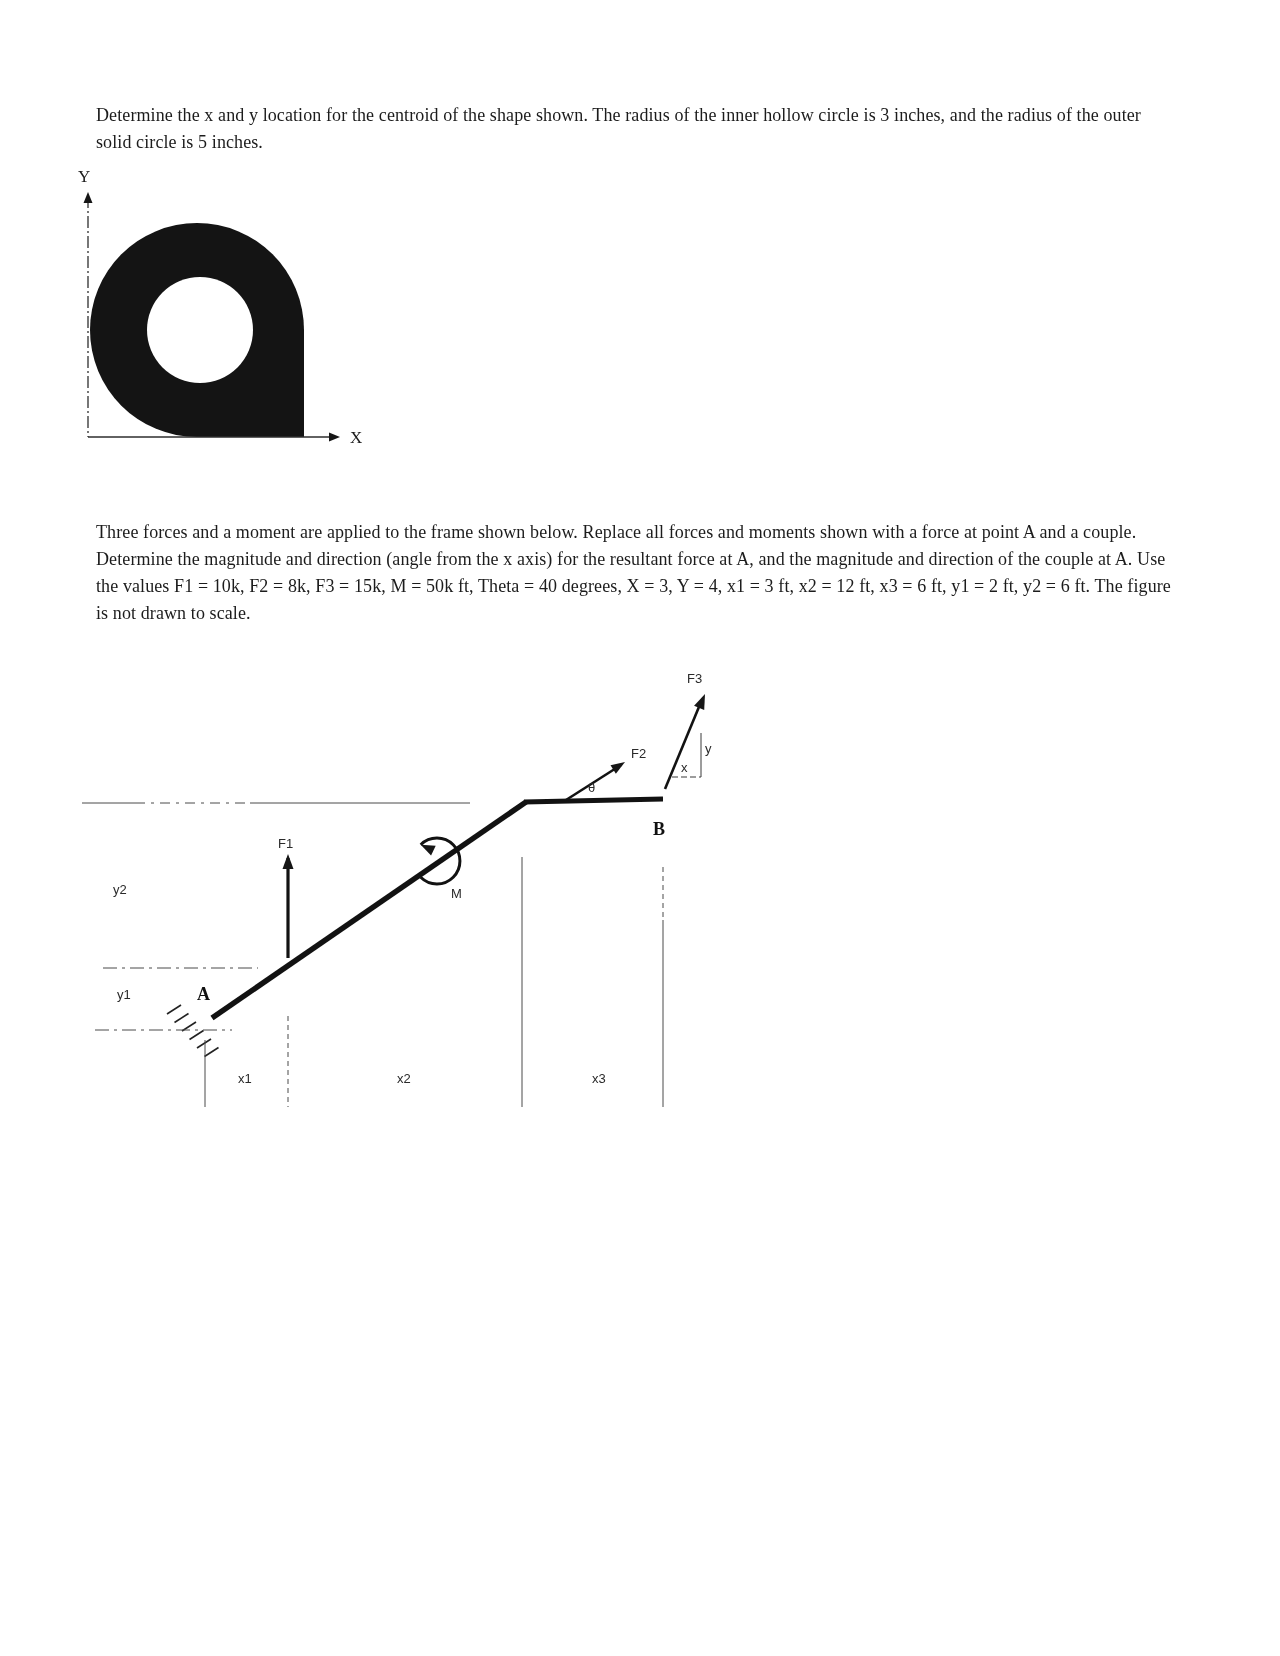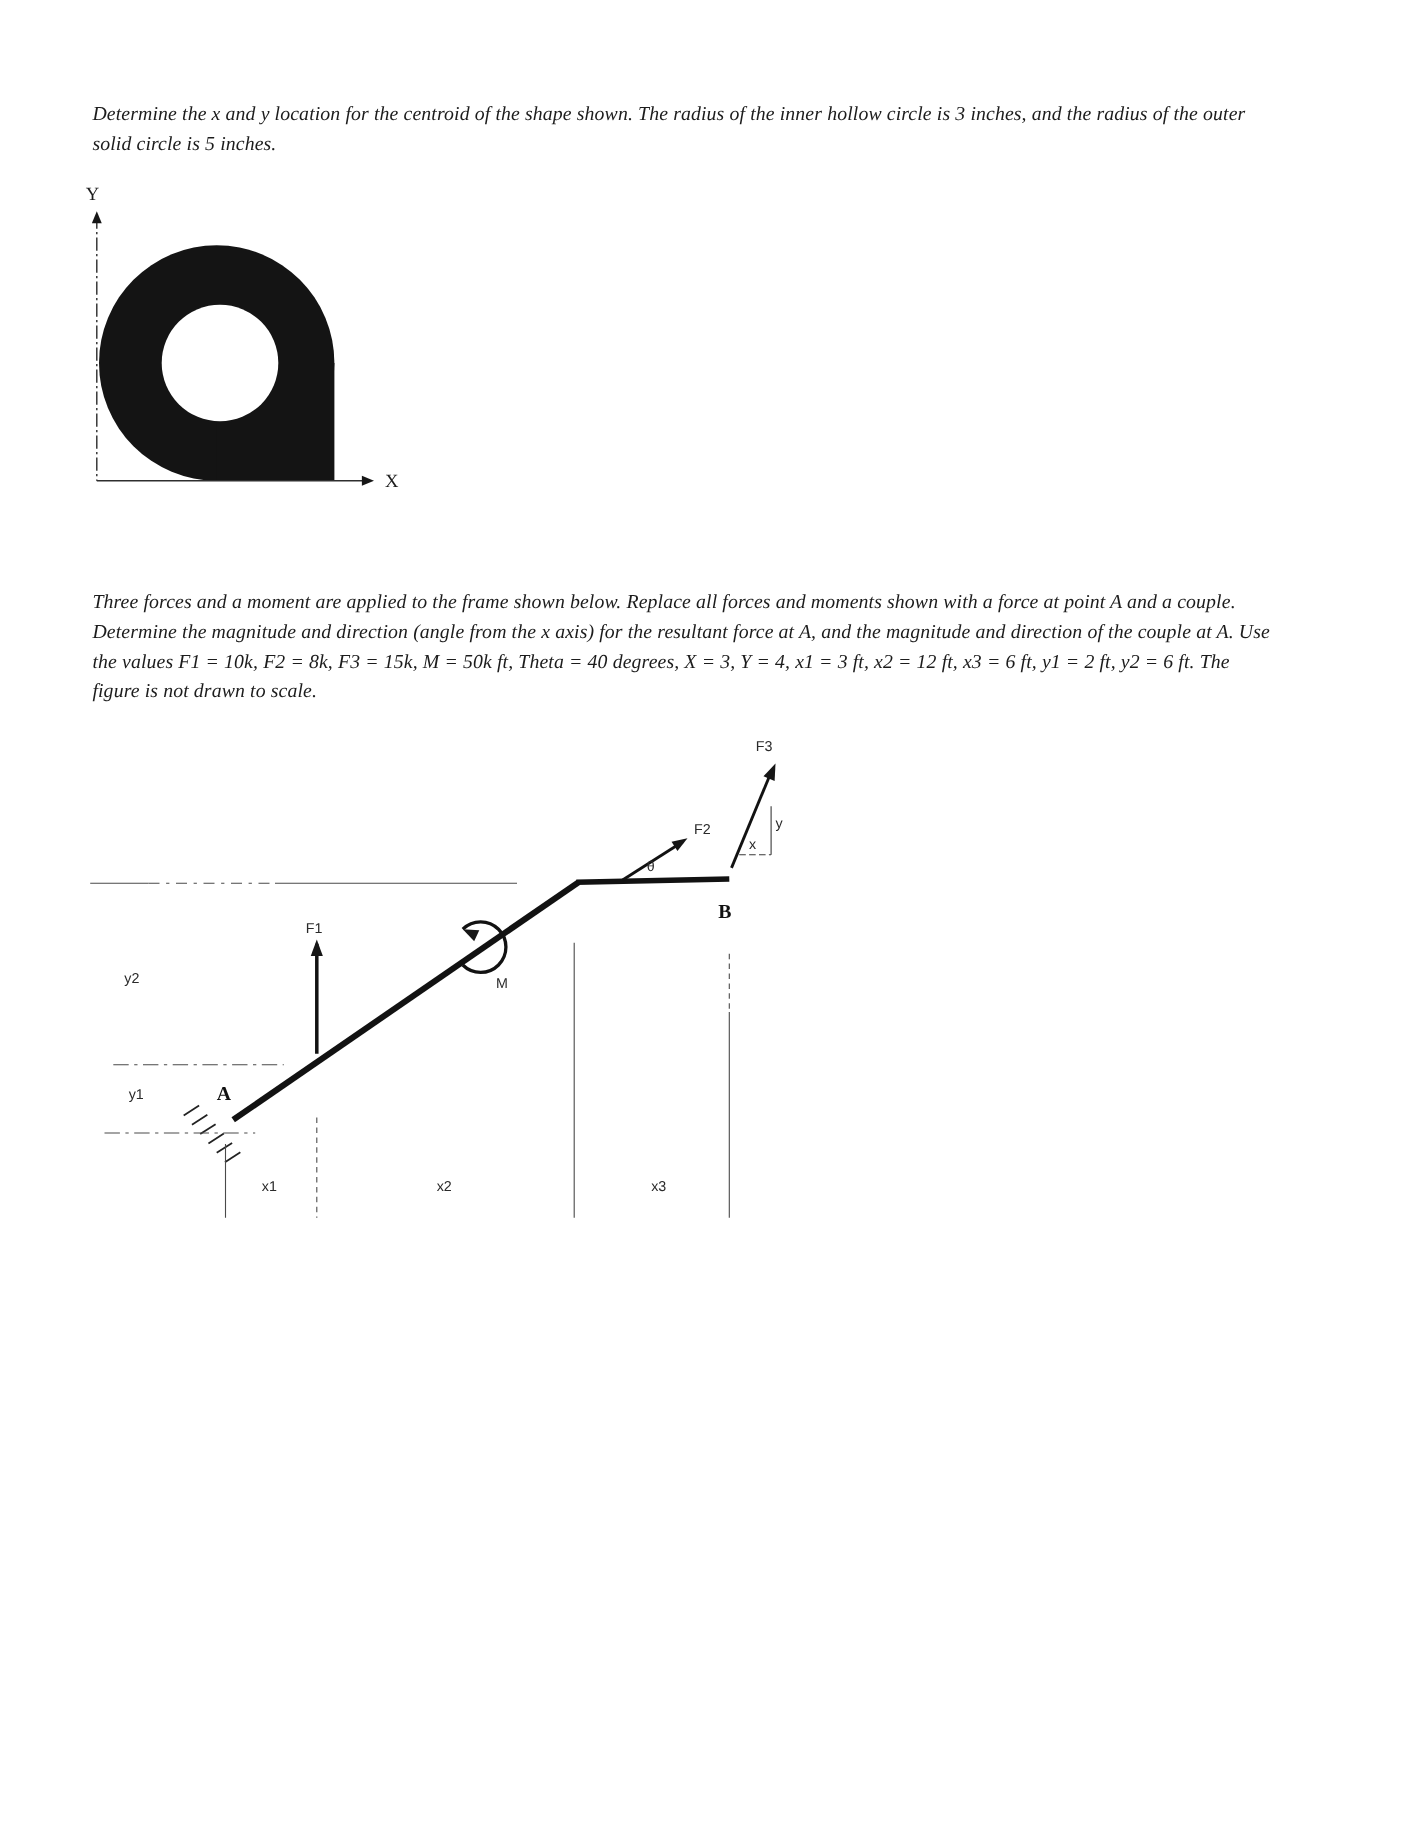--- a/index.html
+++ b/index.html
@@ -8,25 +8,24 @@
     position: relative;
     overflow: hidden;
     font-family: "Liberation Serif", serif;
     color: #1c1c1c;
   }
   .para {
     position: absolute;
     font-size: 18px;
     line-height: 27px;
     letter-spacing: 0.1px;
-    margin: 4px;
-    font-style: italic;
+    margin: 16px;
   }
   #p1 { top: 86px;  left: 80px; width: 1050px; }
-  #p2 { top: 530px; left: 80px; width: 1080px; }
+  #p2 { top: 503px; left: 80px; width: 1080px; }
   svg { position: absolute; display: block; }
   #fig1 { left: 70px; top: 160px; }
   #fig2 { left: 75px; top: 658px; }
   .lbl {
     font-family: "Liberation Sans", sans-serif;
     font-size: 13px;
     fill: #2a2a2a;
   }
   .axis-lbl {
     font-family: "Liberation Serif", serif;

